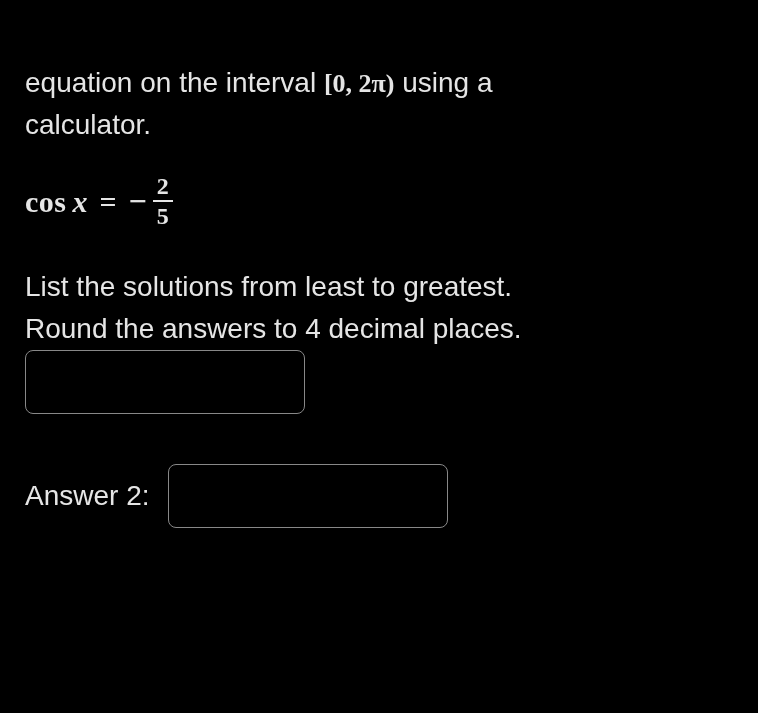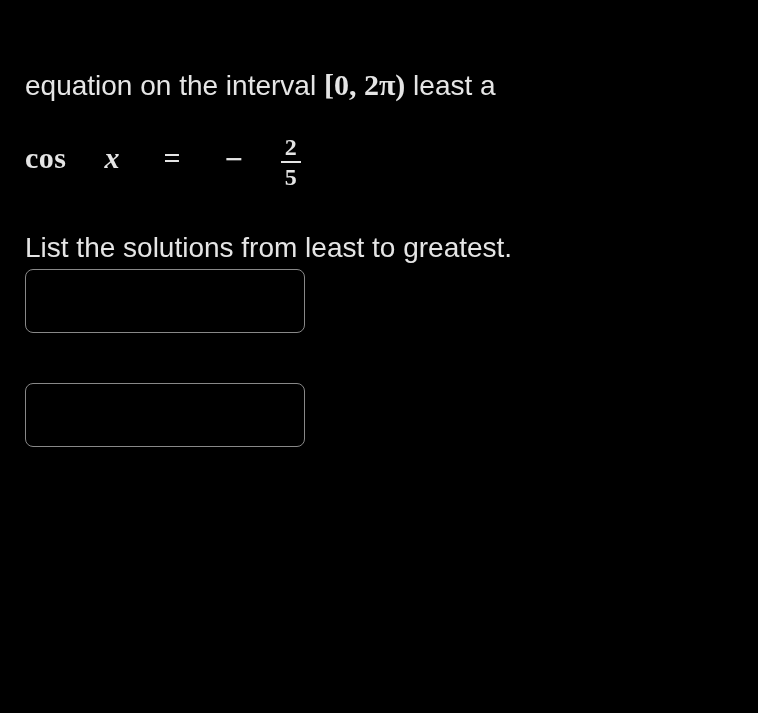--- a/index.html
+++ b/index.html
@@ -17,30 +17,30 @@
       font-size: 28px;
       font-weight: 300;
       line-height: 1.5;
     }
     .problem-text {
       margin-bottom: 28px;
     }
     .interval {
       font-family: 'Times New Roman', serif;
       font-weight: bold;
-      font-size: 30px;
+      font-size: 26px;
     }
     .equation {
       font-family: 'Times New Roman', serif;
       font-weight: bold;
       font-size: 30px;
       display: flex;
+      align-items: center;
       margin-bottom: 38px;
       margin-top: 10px;
-      gap: 32px;
     }
     .cos-text {
       letter-spacing: 0.5px;
     }
     .var-x {
       font-style: italic;
       margin-left: 6px;
       margin-right: 12px;
     }
     .equals {
@@ -87,37 +87,40 @@
       font-size: 24px;
       padding: 0 12px;
       outline: none;
     }
   </style>
 </head>
 <body>
 
 <div class="problem-text">
   <br>
-  <span>equation on the interval </span><span class="interval">[0, 2π)</span><span> least a</span><br>
+  <span>equation on the interval </span><span class="interval">[0, 2π)</span><span> using a</span><br>
+  <span>calculator.</span>
 </div>
 
 <div class="equation">
   <span class="cos-text">cos</span>
   <span class="var-x">x</span>
   <span class="equals">=</span>
   <span class="minus">−</span>
   <span class="fraction">
     <span class="num">2</span>
     <span class="den">5</span>
   </span>
 </div>
 
 <div class="instruction">
   <span>List the solutions from least to greatest.</span><br>
+  <span>Round the answers to 4 decimal places.</span>
 </div>
 
 <div class="answer-row">
   <input type="text" class="answer-input" value="" style="">
 </div>
 
 <div class="answer-row">
+  <span class="answer-label">Answer 2:</span>
   <input type="text" class="answer-input" value="" style="">
 </div>
 
 </body></html>

